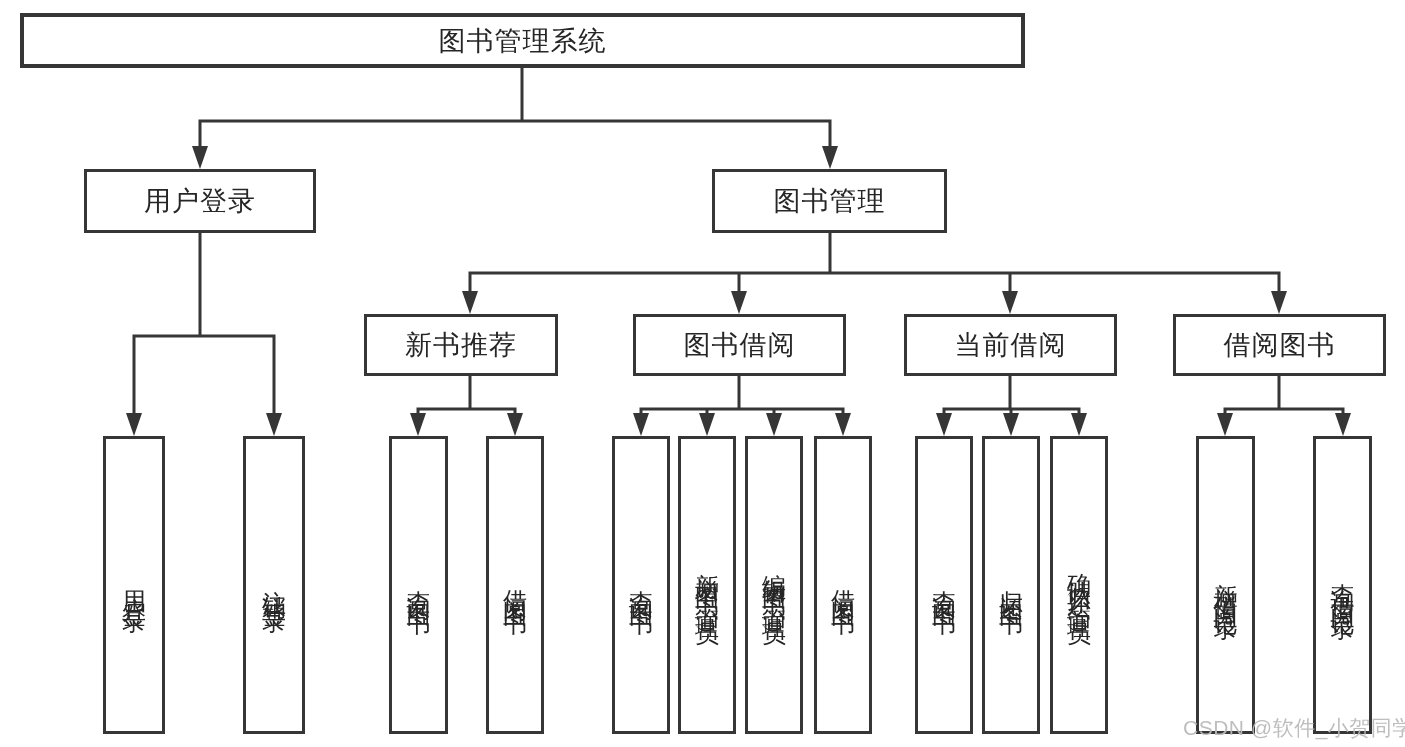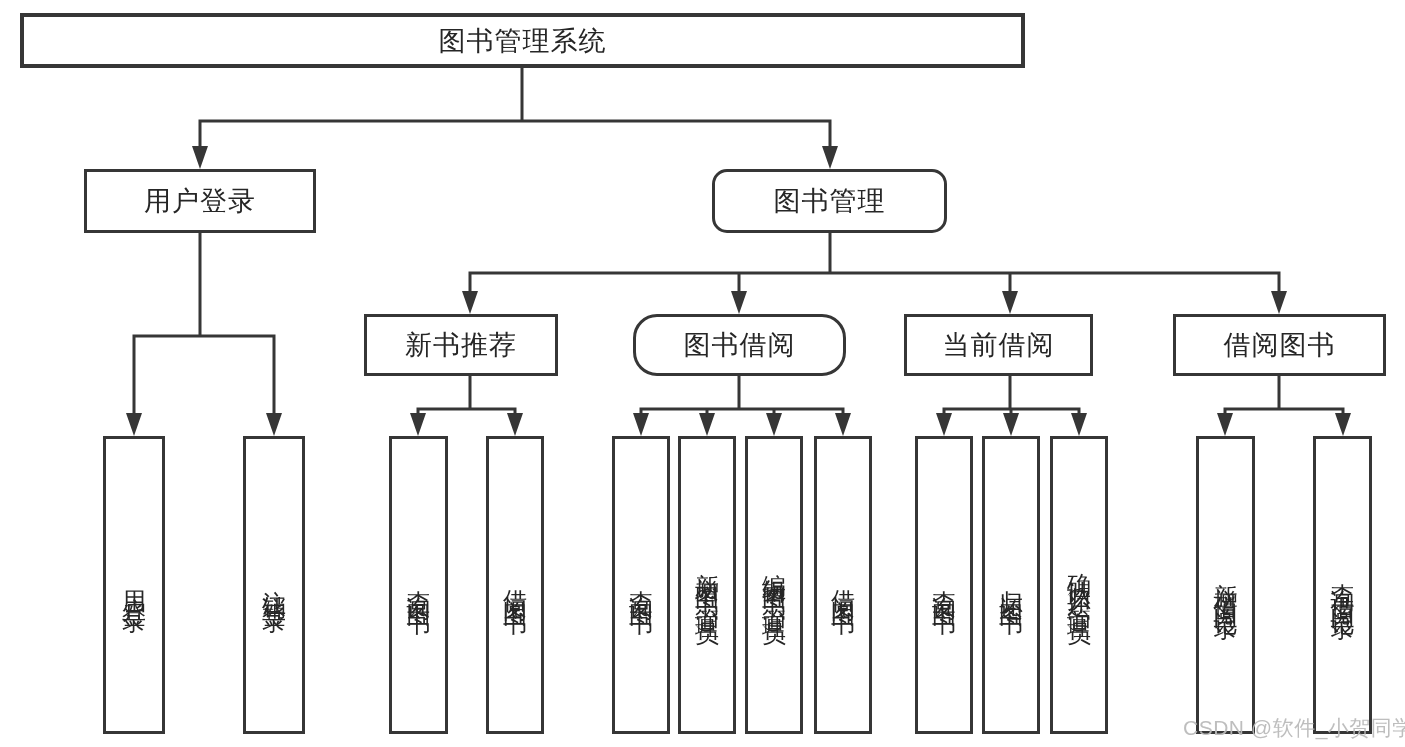--- a/index.html
+++ b/index.html
@@ -37,24 +37,24 @@
   .box.v { font-size: 24px; }
   .box.v .vtext {
     writing-mode: vertical-rl;
     text-orientation: mixed;
     letter-spacing: 7px;
     line-height: 1;
   }
   
   #n-root   { left: 20px;   top: 13px;  width: 1005px; height: 55px; }
   #n-ulogin { left: 84px;   top: 169px; width: 232px;  height: 64px; }
-  #n-bmgmt  { left: 712px;  top: 169px; width: 235px;  height: 64px; border-radius: 15px; }
+  #n-bmgmt  { left: 712px;  top: 169px; width: 235px;  height: 64px; }
   #n-newrec { left: 364px;  top: 314px; width: 194px;  height: 62px; }
-  #n-borrow { left: 633px;  top: 314px; width: 213px;  height: 62px; border-radius: 24px; }
-  #n-curr   { left: 904px;  top: 314px; width: 189px;  height: 62px; }
+  #n-borrow { left: 633px;  top: 314px; width: 213px;  height: 62px; }
+  #n-curr   { left: 904px;  top: 314px; width: 213px;  height: 62px; }
   #n-record { left: 1173px; top: 314px; width: 213px;  height: 62px; }
   #l-ul1 { left: 103px;  top: 436px; width: 62px; height: 298px; }
   #l-ul2 { left: 243px;  top: 436px; width: 62px; height: 298px; }
   #l-nb1 { left: 389px;  top: 436px; width: 59px; height: 298px; }
   #l-nb2 { left: 486px;  top: 436px; width: 58px; height: 298px; }
   #l-bb1 { left: 612px;  top: 436px; width: 58px; height: 298px; }
   #l-bb2 { left: 678px;  top: 436px; width: 58px; height: 298px; }
   #l-bb3 { left: 745px;  top: 436px; width: 58px; height: 298px; }
   #l-bb4 { left: 814px;  top: 436px; width: 58px; height: 298px; }
   #l-cb1 { left: 915px;  top: 436px; width: 58px; height: 298px; }

